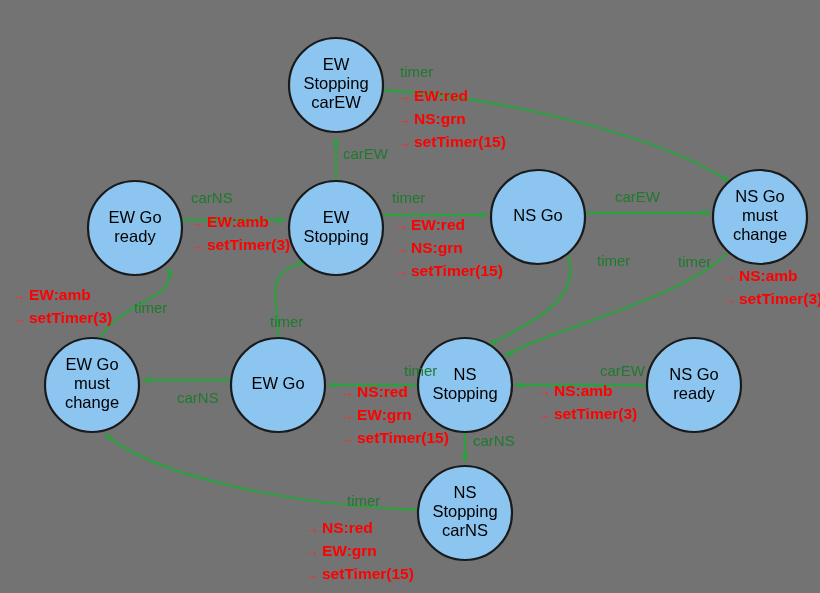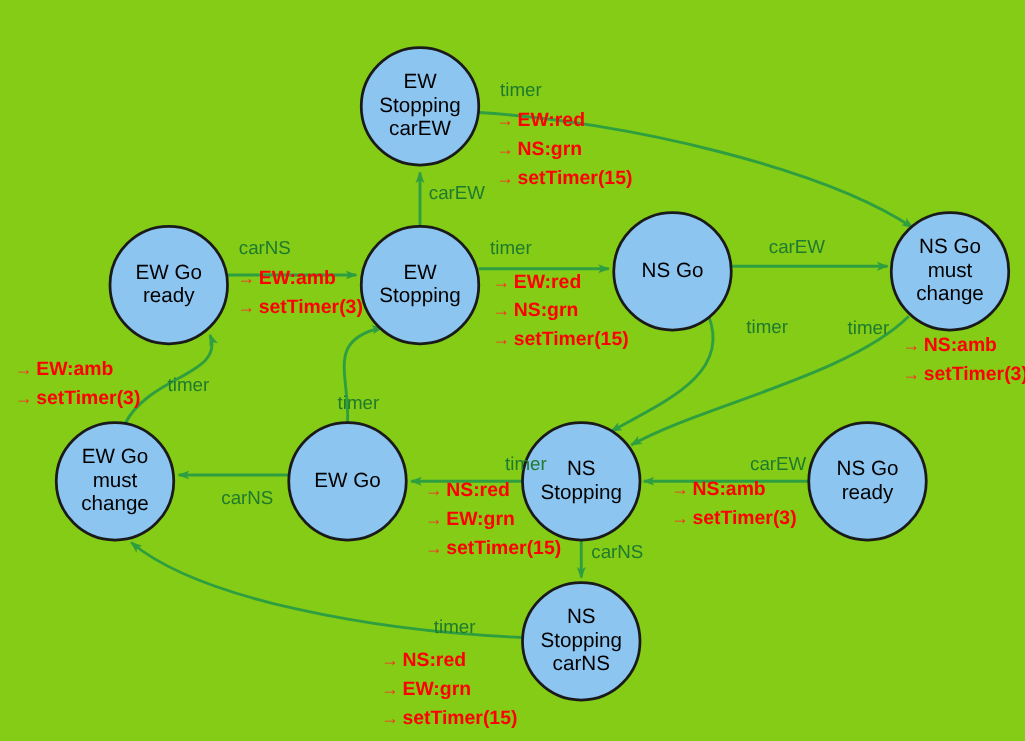--- a/index.html
+++ b/index.html
@@ -8,21 +8,21 @@
     padding: 0;
     background: #f4f4f4;
   }
   body {
     font-family: "Liberation Sans", sans-serif;
   }
   #diagram-root {
     position: relative;
     width: 820px;
     height: 593px;
-    background: #84cc16;
+    background: #737373;
     overflow: hidden;
   }
   svg.canvas {
     position: absolute;
     left: 0;
     top: 0;
     width: 820px;
     height: 593px;
   }
   .node-circle {

